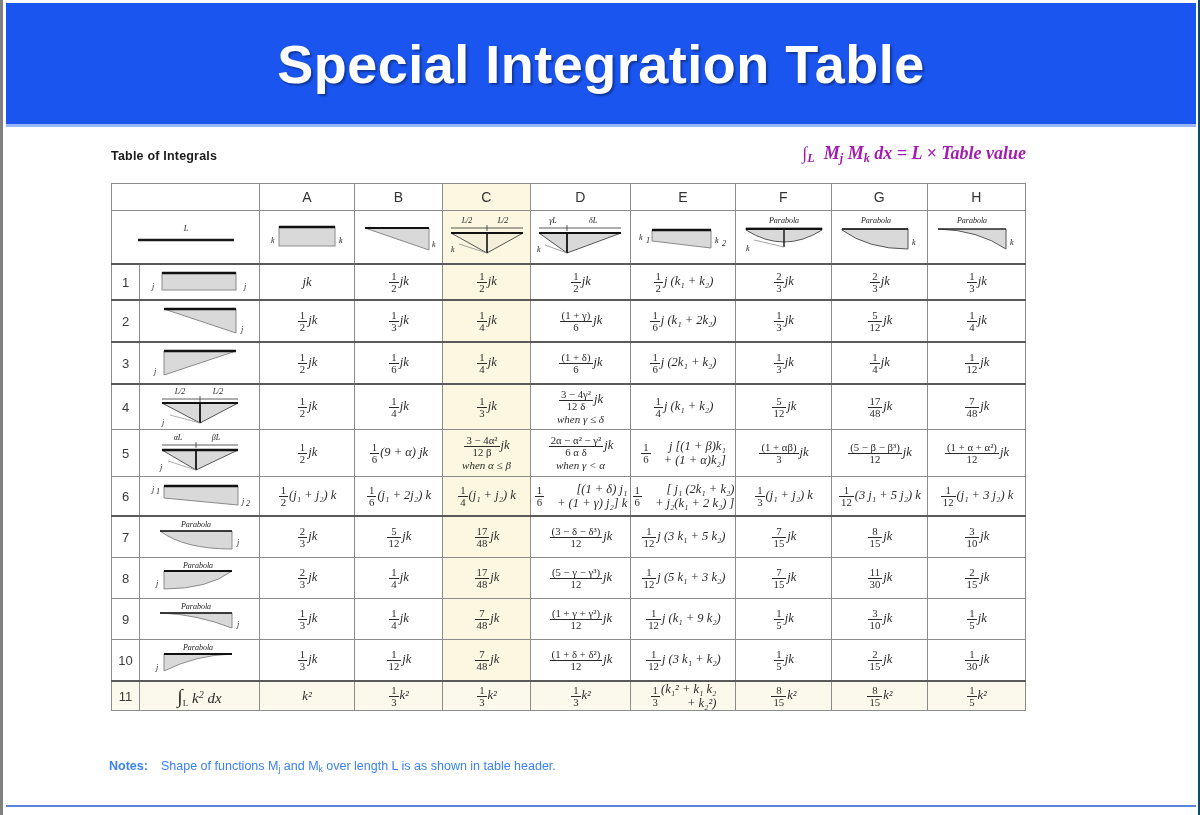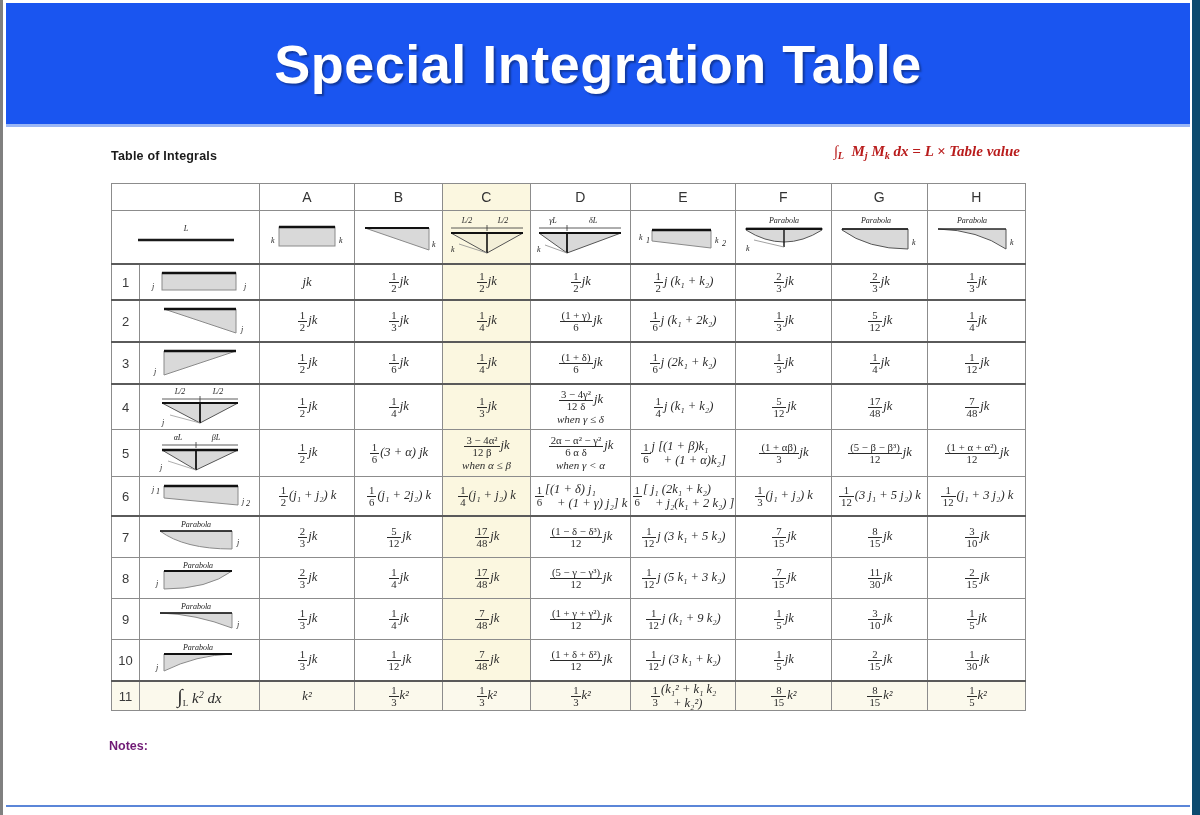--- a/index.html
+++ b/index.html
@@ -7,21 +7,21 @@
     width:1200px;height:815px;
     background:#ffffff;
     font-family:"Liberation Sans", sans-serif;
     overflow:hidden;
     position:relative;
   }
   .slide{
     position:absolute;inset:0;
     background:#ffffff;
     border-left:3px solid #808080;
-    border-right:8px solid #0c4a6e;
+    border-right:2px solid #0c4a6e;
     box-sizing:border-box;
   }
   
   .banner{
     position:absolute;left:3px;top:3px;right:2px;height:121px;
     background:#1a55f0;
     display:flex;align-items:center;justify-content:center;
   }
   .banner-title{
     color:#ffffff;
@@ -41,21 +41,21 @@
   }
   
   .sheet{position:absolute;left:0;top:131px;right:0;bottom:12px;background:#fff;padding-left:48px;}
   .caption{
     position:absolute;left:108px;top:18px;
     font-size:12.5px;font-weight:bold;color:#1b1b1b;
     letter-spacing:.2px;
   }
   .integral-note{
     position:absolute;right:172px;top:12px;
-    font-size:15px;color:#b91c1c;
+    font-size:18px;color:#a21caf;
     font-family:"Liberation Serif", serif;
     font-style:italic;font-weight:bold;
     white-space:nowrap;
   }
   .integral-note .nint{font-style:normal;}
   .sub{font-size:.68em;vertical-align:-.28em;}
   .sup{font-size:.68em;vertical-align:.45em;}
   
   table.tbl{
     position:absolute;left:108px;top:52px;
@@ -89,26 +89,26 @@
   td.shape{width:120px;}
   td.cell{font-size:12.5px;line-height:1.12;padding:3px 2px;}
   .thick-top{border-top:2px solid #5a5a5a !important;}
   
   .frac{display:inline-block;vertical-align:middle;text-align:center;line-height:1.02;margin:0 1px;}
   .frac .n{display:block;font-size:.86em;padding:0 2px;}
   .frac .d{display:block;font-size:.86em;border-top:1px solid #2a2a2a;padding:0 2px;}
   .itl{font-style:italic;}
   .note-small{display:block;font-style:italic;font-size:.88em;margin-top:1px;font-family:Liberation Serif, serif;}
   .stack{display:inline-block;text-align:left;vertical-align:middle;}
-  .stack .ln{display:block;}
+  .stack .ln{display:block;text-align:right;}
   .indent{padding-left:12px;font-style:italic;}
   
   .notes{
-    position:absolute;left:106px;top:608px;
-    font-size:12.5px;color:#701a75;
+    position:absolute;left:106px;top:628px;
+    font-size:12.5px;color:#3b82f6;
     font-family:"Liberation Sans", sans-serif;
   }
   .notes .row{display:flex;margin-bottom:5px;}
   .notes .lbl{width:52px;font-weight:bold;flex:none;}
   .notes .txt{white-space:nowrap;}
   svg{display:block;margin:0 auto;}
   .lbl-s{font-size:8px;font-family:"Liberation Serif", serif;fill:#222;font-style:italic;}
 </style>
 </head>
 <body>
@@ -336,21 +336,21 @@
               <line x1="22" y1="15" x2="98" y2="15" stroke="#333" stroke-width=".8"></line>
               <line x1="56" y1="12" x2="56" y2="18" stroke="#333" stroke-width=".8"></line>
               <polygon points="22,20 98,20 56,40" fill="#d9d9d9" stroke="#555"></polygon>
               <line x1="22" y1="20" x2="98" y2="20" stroke="#111" stroke-width="2.6"></line>
               <line x1="56" y1="20" x2="56" y2="40" stroke="#111" stroke-width="1.8"></line>
               <line x1="28" y1="31" x2="56" y2="40" stroke="#999" stroke-width=".8"></line>
               <text class="lbl-s" x="20" y="40">j</text>
             </svg>
           </td>
           <td class="cell"><span class="frac"><span class="n">1</span><span class="d">2</span></span><span class="itl">jk</span></td>
-          <td class="cell"><span class="frac"><span class="n">1</span><span class="d">6</span></span><span class="itl">(3 + α) jk</span></td>
+          <td class="cell"><span class="frac"><span class="n">1</span><span class="d">6</span></span><span class="itl">(9 + α) jk</span></td>
           <td class="cell col-hl"><span class="frac"><span class="n">3 − 4α²</span><span class="d">12 β</span></span><span class="itl">jk</span><span class="note-small">when α ≤ β</span></td>
           <td class="cell"><span class="frac"><span class="n">2α − α² − γ²</span><span class="d">6 α δ</span></span><span class="itl">jk</span><span class="note-small">when γ &lt; α</span></td>
           <td class="cell"><span class="frac"><span class="n">1</span><span class="d">6</span></span><span class="stack itl"><span class="ln">j [(1 + β)k₁</span><span class="ln indent">+ (1 + α)k₂]</span></span></td>
           <td class="cell"><span class="frac"><span class="n">(1 + αβ)</span><span class="d">3</span></span><span class="itl">jk</span></td>
           <td class="cell"><span class="frac"><span class="n">(5 − β − β³)</span><span class="d">12</span></span><span class="itl">jk</span></td>
           <td class="cell"><span class="frac"><span class="n">(1 + α + α²)</span><span class="d">12</span></span><span class="itl">jk</span></td>
         </tr>
 
         <tr>
           <td class="num">6</td>
@@ -380,21 +380,21 @@
             <svg width="120" height="40" viewBox="0 0 120 40">
               <text class="lbl-s" x="56" y="10" text-anchor="middle" font-style="normal" font-size="8.5">Parabola</text>
               <path d="M20,14 Q44,32 92,32 L92,14 Z" fill="#d9d9d9" stroke="#8a8a8a"></path>
               <line x1="20" y1="14" x2="92" y2="14" stroke="#111" stroke-width="1.6"></line>
               <text class="lbl-s" x="97" y="28">j</text>
             </svg>
           </td>
           <td class="cell thick-top"><span class="frac"><span class="n">2</span><span class="d">3</span></span><span class="itl">jk</span></td>
           <td class="cell thick-top"><span class="frac"><span class="n">5</span><span class="d">12</span></span><span class="itl">jk</span></td>
           <td class="cell col-hl thick-top"><span class="frac"><span class="n">17</span><span class="d">48</span></span><span class="itl">jk</span></td>
-          <td class="cell thick-top"><span class="frac"><span class="n">(1 − δ − δ³)</span><span class="d">12</span></span><span class="itl">jk</span></td>
+          <td class="cell thick-top"><span class="frac"><span class="n">(3 − δ − δ³)</span><span class="d">12</span></span><span class="itl">jk</span></td>
           <td class="cell thick-top"><span class="frac"><span class="n">1</span><span class="d">12</span></span><span class="itl">j (3 k₁ + 5 k₂)</span></td>
           <td class="cell thick-top"><span class="frac"><span class="n">7</span><span class="d">15</span></span><span class="itl">jk</span></td>
           <td class="cell thick-top"><span class="frac"><span class="n">8</span><span class="d">15</span></span><span class="itl">jk</span></td>
           <td class="cell thick-top"><span class="frac"><span class="n">3</span><span class="d">10</span></span><span class="itl">jk</span></td>
         </tr>
 
         <tr>
           <td class="num">8</td>
           <td class="shape">
             <svg width="120" height="40" viewBox="0 0 120 40">
@@ -470,20 +470,21 @@
           <td class="cell thick-top"><span class="frac"><span class="n">8</span><span class="d">15</span></span><span class="itl">k²</span></td>
           <td class="cell thick-top"><span class="frac"><span class="n">8</span><span class="d">15</span></span><span class="itl">k²</span></td>
           <td class="cell thick-top"><span class="frac"><span class="n">1</span><span class="d">5</span></span><span class="itl">k²</span></td>
         </tr>
       </tbody>
     </table>
 
     <div class="notes">
       <div class="row">
         <div class="lbl">Notes:</div>
+        <div class="txt">Shape of functions M<span class="sub">j</span> and M<span class="sub">k</span> over length L is as shown in table header.</div>
       </div>
       <div class="row">
         <div class="lbl"></div>
       </div>
     </div>
 
   </div>
 
   <div class="bottom-rule"></div>
 </div>

